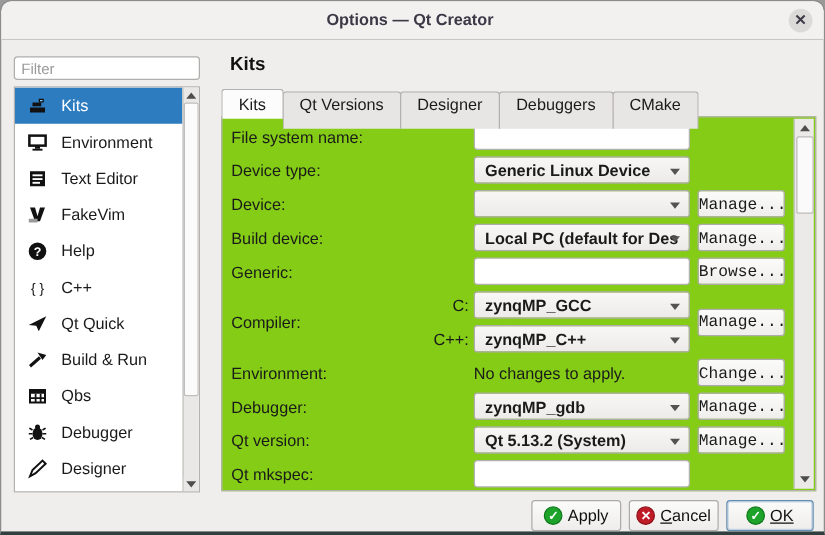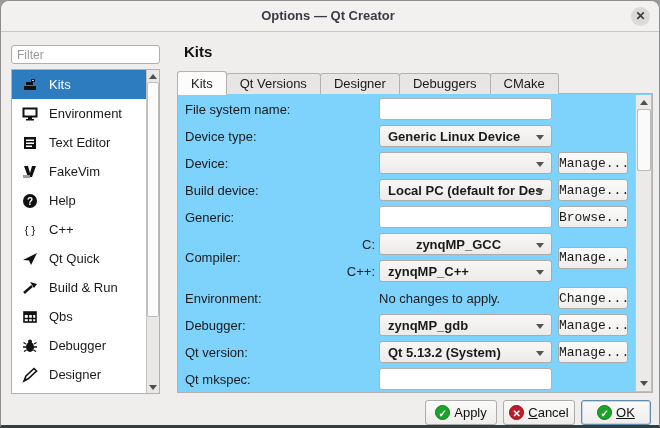--- a/index.html
+++ b/index.html
@@ -65,33 +65,33 @@
   .tri-down { position:absolute; left:2px; top:4px; width:0; height:0;
     border-left:4px solid transparent; border-right:4px solid transparent; border-top:5px solid #4d4d4d; }
   .cat-thumb { position:absolute; left:0; top:12px; width:12px; height:235px;
     background:#fbfbfb; border:1px solid #c0bebc; border-radius:2px; }
 
   
   .page-title { position:absolute; left:183px; top:42px; font-size:15px; font-weight:bold; color:#111; }
 
   .tabbar { position:absolute; left:176px; top:70px; height:23px; display:flex; z-index:3; }
   .tab {
-    height:21px; margin-top:2px; padding:2px 13px 0 13px;
+    height:30px; margin-top:2px; padding:2px 13px 0 13px;
     background:#e7e6e5; border:1px solid #b4b2b0; border-bottom:none;
     border-radius:3px 3px 0 0; font-size:13px; color:#1a1a1a;
     margin-right:-1px; cursor:default; white-space:nowrap;
   }
   .tab.active {
     height:24px; margin-top:0; padding-top:4px; background:#fcfcfc;
     position:relative; z-index:4;
   }
 
   .tab-panel {
     position:absolute; left:176px; top:92px; width:476px; height:300px;
-    background:#7dd3fc; border:1px solid #b4b2b0; z-index:2;
+    background:#84cc16; border:1px solid #b4b2b0; z-index:2;
   }
 
   
   .form-scroll {
     position:absolute; top:1px; bottom:1px; right:1px; width:16px;
     background:#ebeae9; border-left:1px solid #c6c4c2;
   }
   .fs-arrow { position:absolute; left:1px; width:14px; height:13px; }
   .fs-arrow.up { top:1px; }
   .fs-arrow.down { bottom:1px; }
@@ -335,21 +335,21 @@
       <div class="frow">
         <span class="flabel">Generic:</span>
         <input class="tinput" value="" style="">
         <span></span>
         <button class="mini-btn">Browse...</button>
       </div>
 
       <div class="frow-compiler">
         <span class="flabel">Compiler:</span>
         <span class="sub-label" style="grid-row:1; grid-column:2;">C:</span>
-        <div class="combo" style="grid-row:1; grid-column:4;justify-content:center;">
+        <div class="combo" style="grid-row:1; grid-column:4;">
           <span>zynqMP_GCC</span>
           <span class="arrow"></span>
         </div>
         <span class="sub-label" style="grid-row:2; grid-column:2;">C++:</span>
         <div class="combo" style="grid-row:2; grid-column:4;">
           <span>zynqMP_C++</span>
           <span class="arrow"></span>
         </div>
         <button class="mini-btn">Manage...</button>
       </div>

